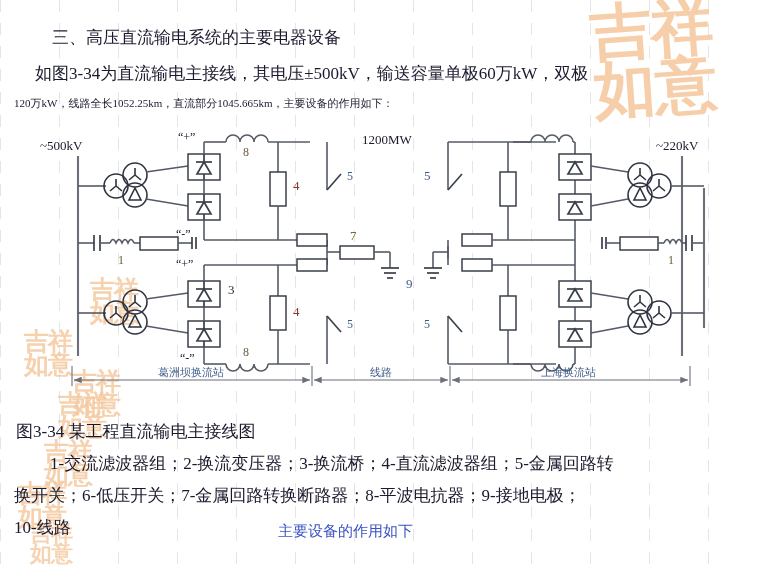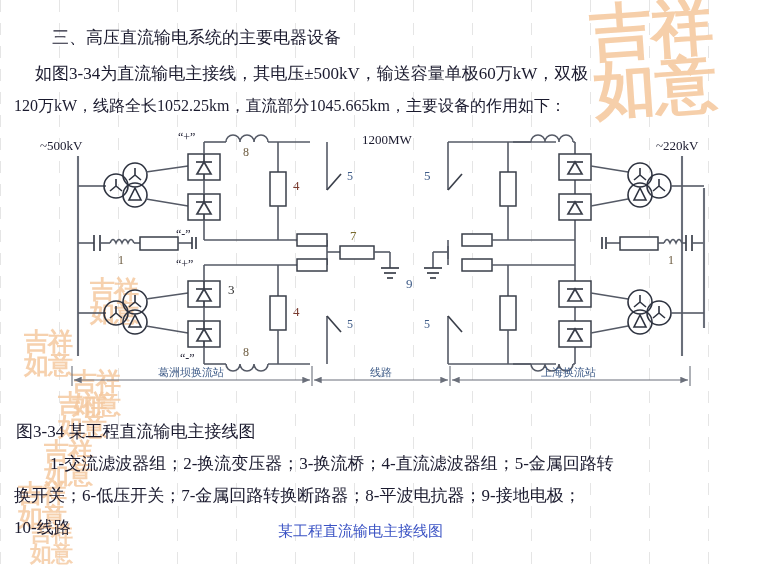--- a/index.html
+++ b/index.html
@@ -33,21 +33,21 @@
       font-family:"Liberation Serif","DejaVu Serif",serif;
       color:#f5c9a0;font-weight:bold;line-height:0.92;
       text-align:center;letter-spacing:-1px;}
   .wm.big{color:#f6cda6;}
   .wm .r1,.wm .r2{display:block;white-space:nowrap;}
 
   
   .txt{position:absolute;white-space:nowrap;}
   #heading   {left:52px;  top:26px;  font-size:17px;}
   #para1     {left:26px;  top:62px;  font-size:17px;margin-left:9px;}
-  #para2     {left:14px;  top:96px;  font-size:16px;text-align:right;}
+  #para2     {left:14px;  top:96px;  font-size:11px;text-align:right;}
   #figcap    {left:16px;  top:420px; font-size:17px;}
   #legend1   {left:14px;  top:452px; font-size:17px;margin-left:36px;}
   #legend2   {left:14px;  top:484px; font-size:17px;}
   #legend3   {left:14px;  top:516px; font-size:17px;}
   #footer    {left:278px; top:522px; font-size:15px;color:#3b53c4;
               font-family:"Liberation Sans","DejaVu Sans",sans-serif;}
 
   #diagram{position:absolute;left:0;top:128px;width:760px;height:258px;}
   svg{display:block;}
 </style>
@@ -399,13 +399,13 @@
     <text class="labcn" x="370" y="248">线路</text>
     <text class="labcn" x="541" y="248">上海换流站</text>
   </g>
 </svg>
 </div>
 
 <div class="txt" id="figcap">图3-34   某工程直流输电主接线图</div>
 <div class="txt" id="legend1">1-交流滤波器组；2-换流变压器；3-换流桥；4-直流滤波器组；5-金属回路转</div>
 <div class="txt" id="legend2">换开关；6-低压开关；7-金属回路转换断路器；8-平波电抗器；9-接地电极；</div>
 <div class="txt" id="legend3">10-线路</div>
-<div class="txt" id="footer">某工程直流输电主接线图</div>
+<div class="txt" id="footer">主要设备的作用如下</div>
 
 </body></html>

